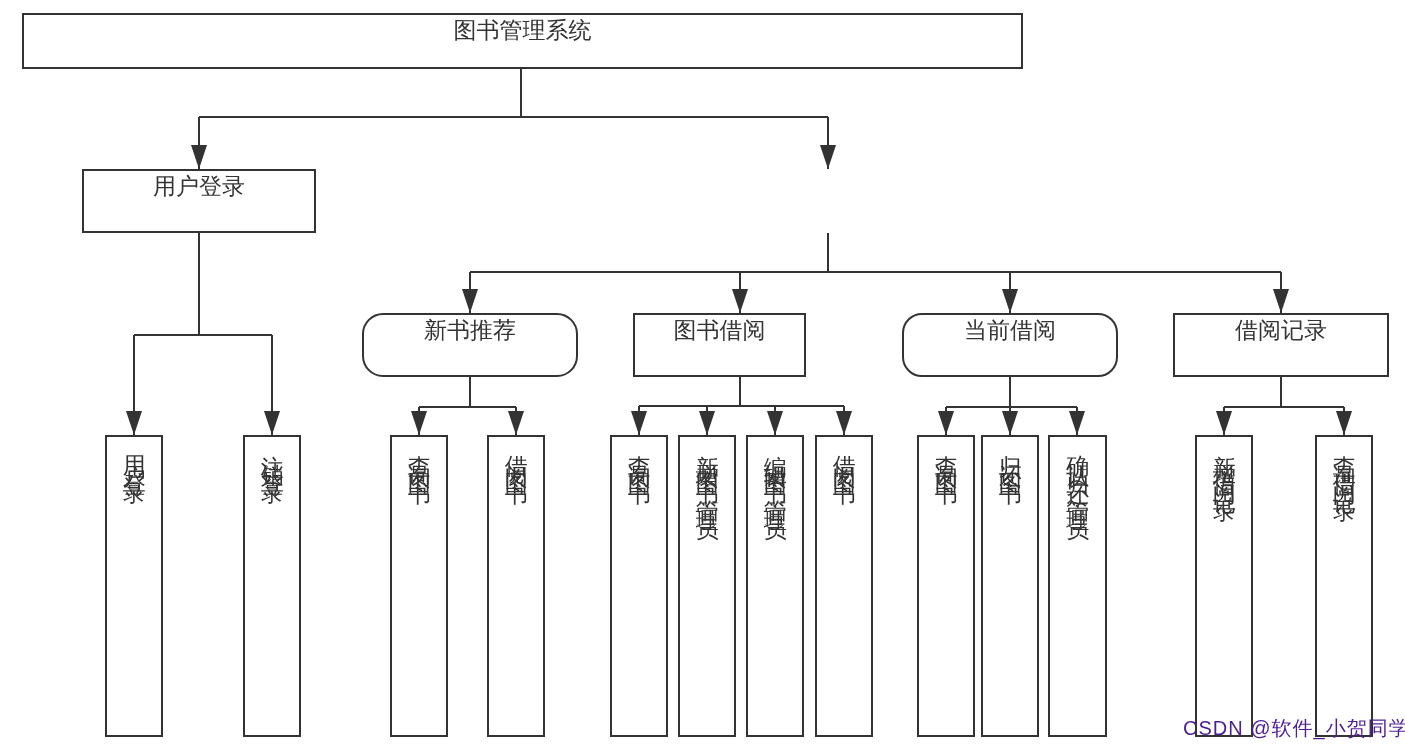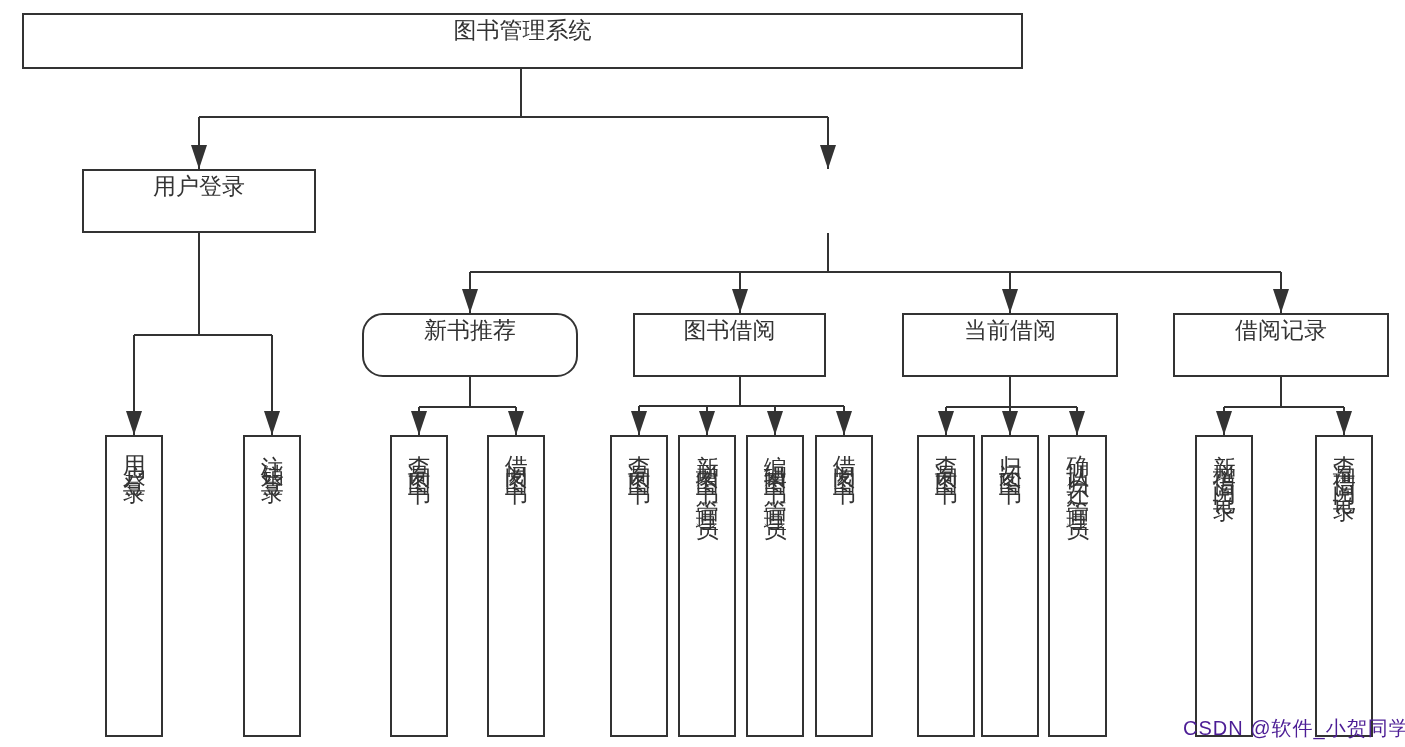--- a/index.html
+++ b/index.html
@@ -28,22 +28,22 @@
     letter-spacing:9px;
     line-height:1.1;
     font-size:23px;
     color:#333333;
   }
   
   .n-root   { left:22px;   top:13px;  width:1001px; height:56px; }
   .n-login  { left:82px;   top:169px; width:234px;  height:64px; }
   .n-mgmt   { left:711px;  top:169px; width:235px;  height:64px; }
   .n-new    { left:362px;  top:313px; width:216px;  height:64px;border-radius:21px; }
-  .n-borrow { left:633px;  top:313px; width:193px;  height:64px; }
-  .n-cur    { left:902px;  top:313px; width:216px;  height:64px; }
+  .n-borrow { left:633px;  top:313px; width:173px;  height:64px; }
+  .n-cur    { left:902px;  top:313px; width:216px;  height:64px;border-radius:20px; }
   .n-rec    { left:1173px; top:313px; width:216px;  height:64px; }
   .leaf { top:435px; height:302px; width:58px; }
   .l-a1 { left:105px; }  .l-a2 { left:243px; }
   .l-b1 { left:390px; }  .l-b2 { left:487px; }
   .l-c1 { left:610px; }  .l-c2 { left:678px; }
   .l-c3 { left:746px; }  .l-c4 { left:815px; }
   .l-d1 { left:917px; }  .l-d2 { left:981px; }  .l-d3 { left:1048px; width:59px; }
   .l-e1 { left:1195px; } .l-e2 { left:1315px; }
   #watermark {
     position:absolute;

